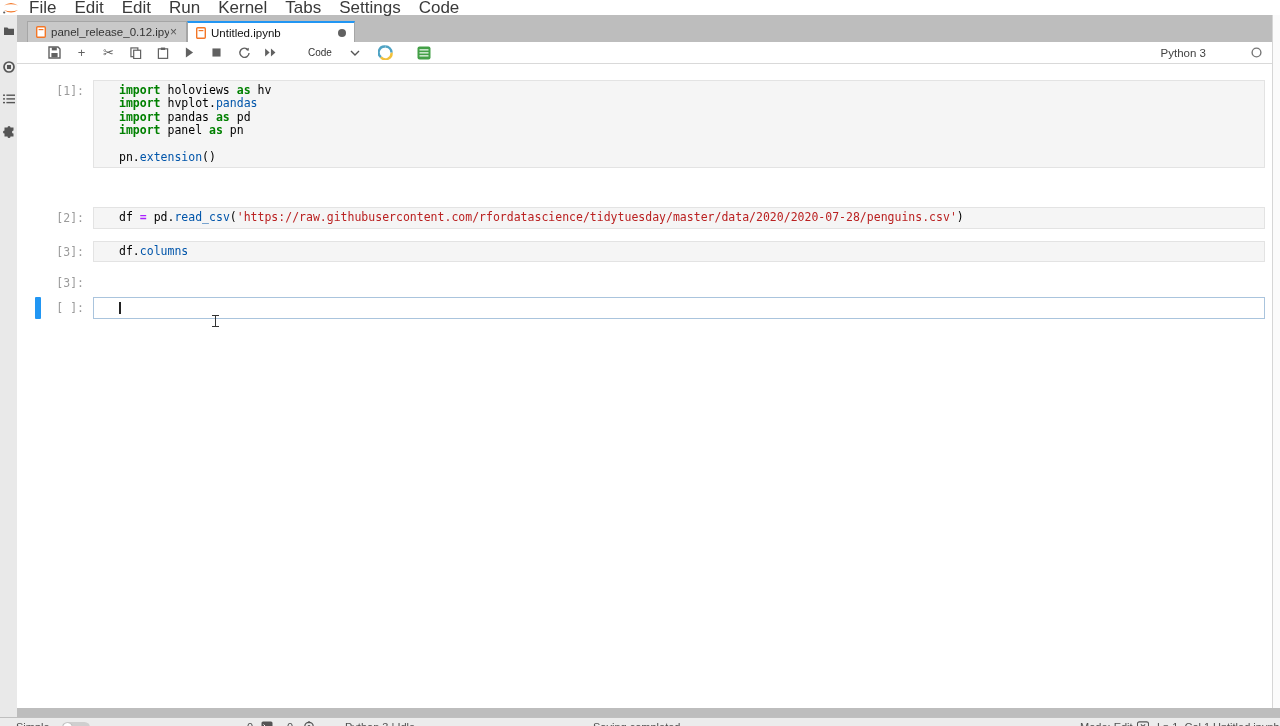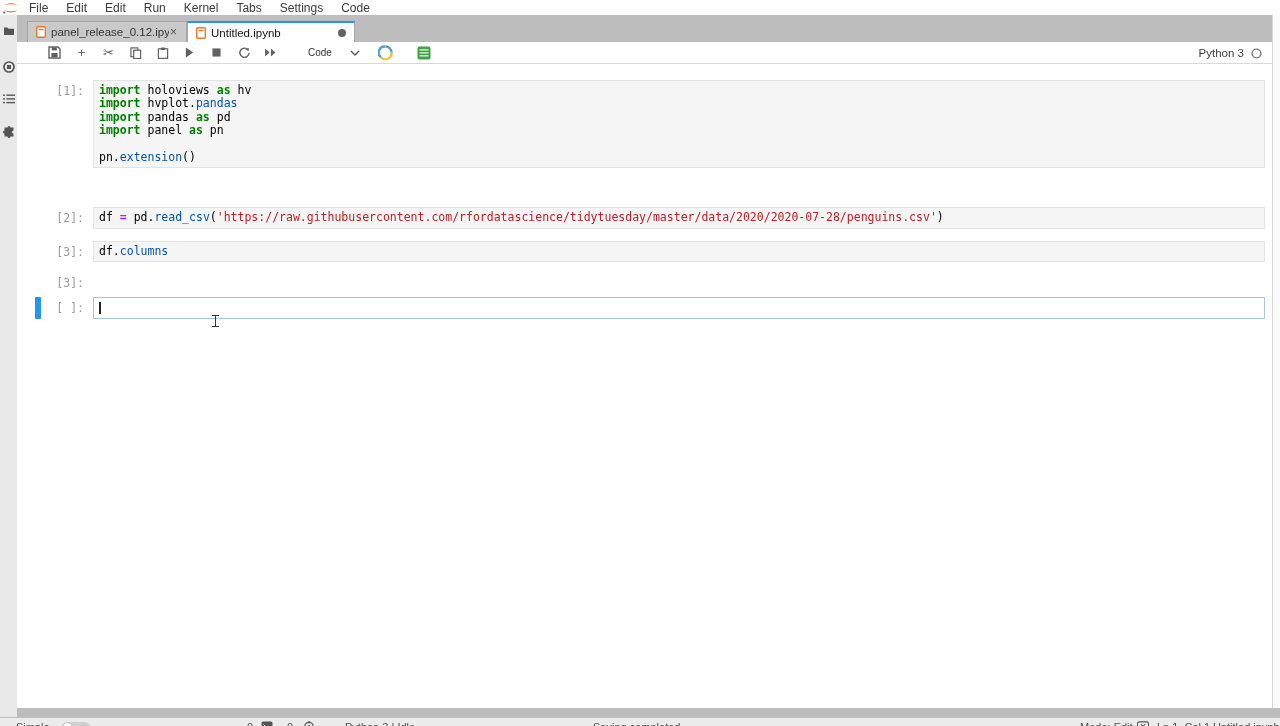--- a/index.html
+++ b/index.html
@@ -3,21 +3,21 @@
 <meta charset="utf-8">
 <style>
   * { margin:0; padding:0; box-sizing:border-box; }
   html,body { width:1280px; height:726px; overflow:hidden; background:#fff;
     font-family:"Liberation Sans", sans-serif; position:relative; }
 
   
   #menubar { position:absolute; left:0; top:0; width:1280px; height:15px;
     background:#fff; display:flex; align-items:center; z-index:6; }
   #menubar .logo { margin-left:2px; width:18px; height:14px; }
-  #menubar .mitem { font-size:12px; color:#3a3a3a; margin-left:18px; line-height:14px; }
+  #menubar .mitem { font-size:17px; color:#3a3a3a; margin-left:18px; line-height:14px; }
   #menubar .mitem:first-of-type { margin-left:9px; }
 
   
   #sidebar { position:absolute; left:0; top:15px; width:17px; height:702px;
     background:#e9e9e9; display:flex; flex-direction:column; align-items:center; z-index:5; }
   #sidebar .sicon { width:12px; height:12px; color:#555; }
   #sidebar .sicon svg { display:block; }
   .si-1{ margin-top:10px; } .si-2{ margin-top:24px; } .si-3{ margin-top:20px; } .si-4{ margin-top:21px; }
 
   
@@ -35,40 +35,40 @@
 
   
   #toolbar { position:absolute; left:17px; top:42px; width:1255px; height:22px;
     background:#fff; border-bottom:1px solid #d9d9d9; display:flex; align-items:center; padding-left:24px; }
   .tbtn { width:27px; height:20px; display:flex; align-items:center; justify-content:center; color:#616161; }
   .tbtn svg { display:block; }
   .tbtn .uglyph { font-size:13px; color:#616161; line-height:13px; }
   #celltype { margin-left:24px; font-size:10px; color:#333; }
   #celltype-chevron { margin-left:16px; }
   #panel-btn { margin-left:10px; } #table-btn { margin-left:12px; }
-  #kernel-area { margin-left:auto; margin-right:10px; display:flex; align-items:flex-end; }
+  #kernel-area { margin-left:auto; margin-right:10px; display:flex; align-items:flex-start;gap:38px; }
   #kernel-name { font-size:11.5px; color:#424242; margin-right:7px; }
 
   
   #gutter { position:absolute; left:1272px; top:15px; width:8px; height:693px;
     background:#fbfbfb; border-left:1px solid #d6d6d6; }
 
   
   #content { position:absolute; left:17px; top:64px; width:1255px; height:644px;
     background:#fff; padding:16px 7px 0 18px; overflow:hidden; }
   .cell { display:flex; align-items:stretch; }
   .cell:nth-child(2){ margin-top:39px; }
   .cell:nth-child(3){ margin-top:12px; }
   .cell:nth-child(4){ margin-top:10px; }
   .cell:nth-child(5){ margin-top:7px; }
   .collapser { width:6px; flex:0 0 auto; }
   .cell.active .collapser { background:#2196f3; border-radius:1px; }
   .prompt { width:47px; flex:0 0 auto; text-align:right; padding:4px 4px 0 0;
     font-family:"DejaVu Sans Mono", monospace; font-size:11.5px; color:#9a9a9a; white-space:nowrap; }
-  .editorbox { flex:1 1 auto; margin-left:5px; background:#f5f5f5; border:1px solid #e3e3e3; }
+  .editorbox { flex:1 1 auto; margin-left:5px; background:#f5f5f5; border:1px solid #e3e3e3;padding-left:20px; }
   .cell.out .editorbox { background:transparent; border:none; }
   .cell.active .editorbox { background:#fff; border:1px solid #aac4dd; position:relative; }
   .editorbox pre { font-family:"DejaVu Sans Mono", monospace; font-size:11.5px;
     line-height:13.4px; padding:3px 5px; white-space:pre; }
   .cl { min-height:13.4px; }
   .tk-kw { color:#008000; font-weight:bold; }
   .tk-prop { color:#0055aa; }
   .tk-str { color:#ba2121; }
   .tk-op { color:#aa22ff; font-weight:bold; }
   .tk-pl { color:#000; }

